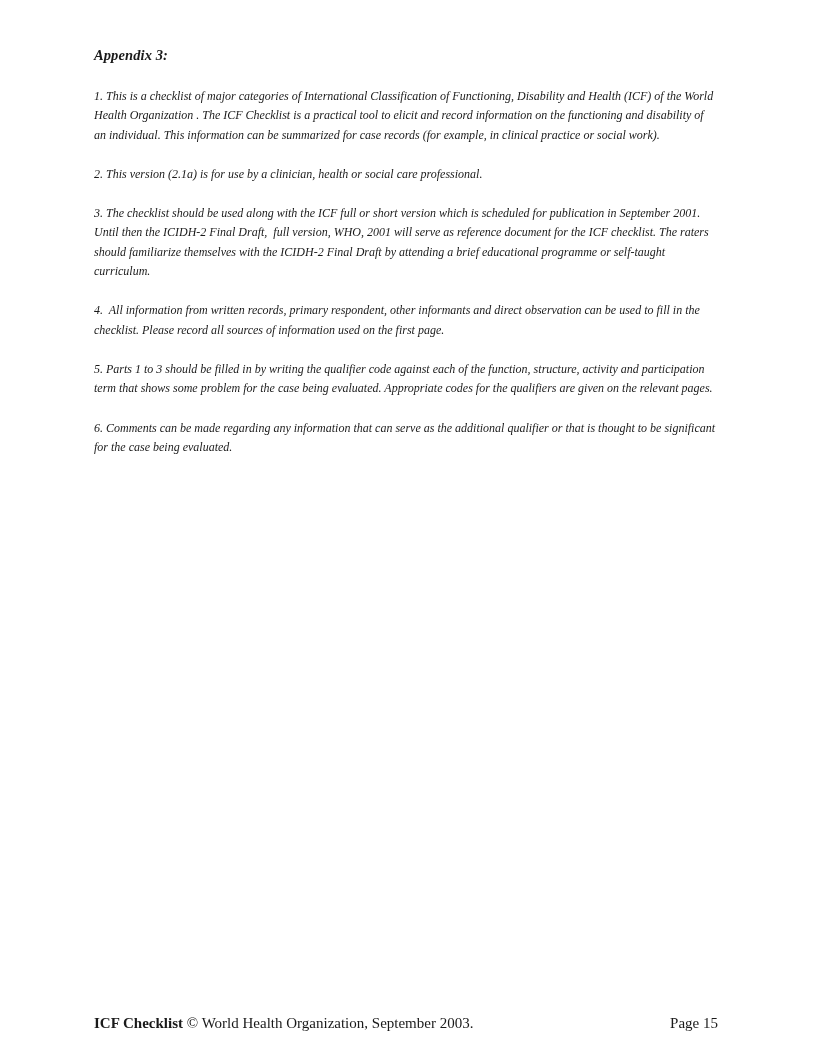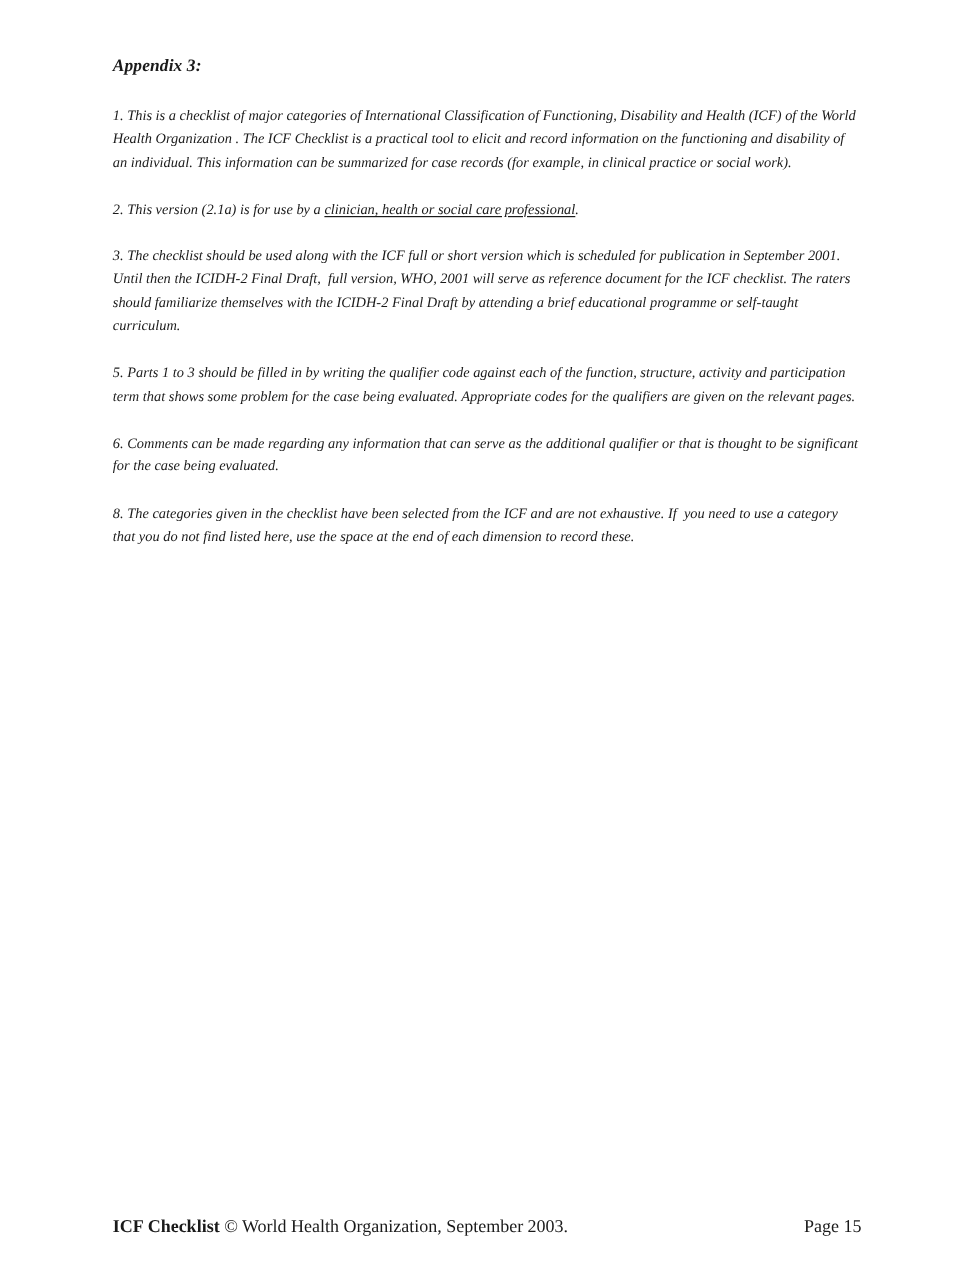--- a/index.html
+++ b/index.html
@@ -69,21 +69,20 @@
     margin: 0 0 20px 0;
     text-align: left;
     white-space: pre-wrap;
   }
 
   p.item:last-child {
     margin-bottom: 0;
   }
 
   .u {
-    text-decoration: underline;
     text-underline-offset: 2px;
     margin-top: 16px;
   }
 
   .footer {
     position: absolute;
     left: 94px;
     top: 1014px;
     width: 624px;
     font-size: 15px;
@@ -116,27 +115,27 @@
 
 
     <div class="body-block">
 
       <p class="item">1. This is a checklist of major categories of International Classification of Functioning, Disability and Health (ICF) of the World Health Organization . The ICF Checklist is a practical tool to elicit and record information on the functioning and disability of an individual. This information can be summarized for case records (for example, in clinical practice or social work).</p>
 
       <p class="item"><span>2. This version (2.1a) is for use by a </span><span class="u">clinician, health or social care professional</span><span>.</span></p>
 
       <p class="item">3. The checklist should be used along with the ICF full or short version which is scheduled for publication in September 2001. Until then the ICIDH-2 Final Draft,  full version, WHO, 2001 will serve as reference document for the ICF checklist. The raters should familiarize themselves with the ICIDH-2 Final Draft by attending a brief educational programme or self-taught curriculum.</p>
 
+      <p class="item">4.  All information from written records, primary respondent, other informants and direct observation can be used to fill in the checklist. Please record all sources of information used on the first page.</p>
 
       <p class="item">5. Parts 1 to 3 should be filled in by writing the qualifier code against each of the function, structure, activity and participation term that shows some problem for the case being evaluated. Appropriate codes for the qualifiers are given on the relevant pages.</p>
 
       <p class="item">6. Comments can be made regarding any information that can serve as the additional qualifier or that is thought to be significant for the case being evaluated.</p>
 
 
-      <p class="item">8. The categories given in the checklist have been selected from the ICF and are not exhaustive. If  you need to use a category that you do not find listed here, use the space at the end of each dimension to record these.</p>
 
     </div>
   </div>
 
   <div class="footer">
     <div class="footer-left"><span class="footer-brand">ICF Checklist</span><span> © World Health Organization, September 2003.</span></div>
     <div class="footer-page">Page 15</div>
   </div>
 
 </div>

